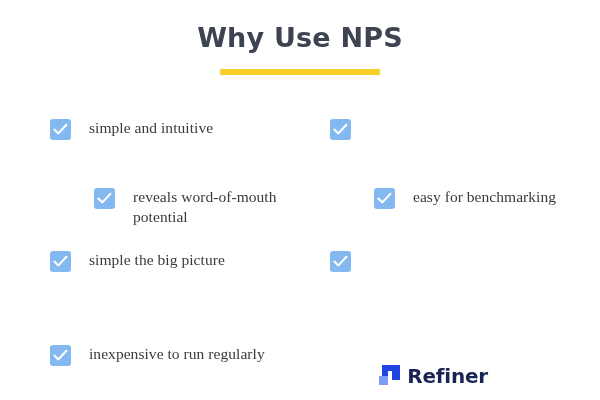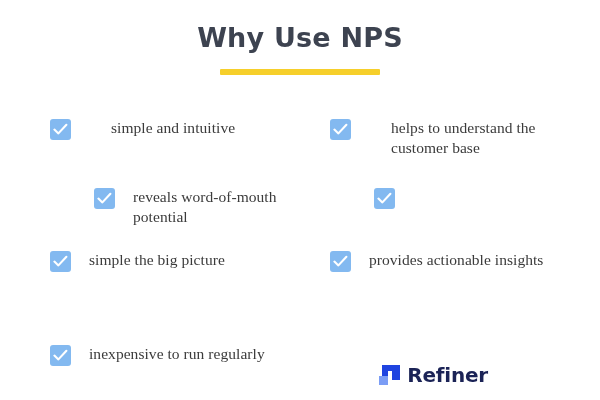--- a/index.html
+++ b/index.html
@@ -92,32 +92,32 @@
   .benefit-label {
     font-family: "Liberation Serif", serif;
     font-size: 15.5px;
     line-height: 20px;
     color: #3b3b3b;
     margin-left: 18px;
     letter-spacing: 0.05px;
   }
 
   
-  .row-0 { top: 6px; gap: 22px; }
+  .row-0 { top: 6px; }
   .row-1 { top: 75px; margin-left: 44px; }
   .row-2 { top: 138px; }
   .row-3 { top: 207px; margin-top: 25px; }
 
   
   .logo {
     position: absolute;
     right: 18px;
     bottom: 14px;
     display: flex;
-    align-items: flex-start;
+    align-items: center;
   }
   .logo-mark {
     position: relative;
     width: 21px;
     height: 21px;
     flex: 0 0 auto;
   }
   .logo-mark .sq-big {
     position: absolute;
     left: 3px;
@@ -205,38 +205,37 @@
     </div>
 
     <div class="column column-right">
 
       <div class="benefit-item row-0">
         <span class="checkbox">
           <svg viewBox="0 0 15 13">
             <path d="M1.4 6.6 L5.4 10.4 L13.4 1.8" fill="none" stroke="#ffffff" stroke-width="2.1" stroke-linecap="round" stroke-linejoin="round"></path>
           </svg>
         </span>
-        <span class="benefit-label">helps to understand the customer base</span>
       </div>
 
       <div class="benefit-item row-1">
         <span class="checkbox">
           <svg viewBox="0 0 15 13">
             <path d="M1.4 6.6 L5.4 10.4 L13.4 1.8" fill="none" stroke="#ffffff" stroke-width="2.1" stroke-linecap="round" stroke-linejoin="round"></path>
           </svg>
         </span>
+        <span class="benefit-label">easy for benchmarking</span>
       </div>
 
       <div class="benefit-item row-2">
         <span class="checkbox">
           <svg viewBox="0 0 15 13">
             <path d="M1.4 6.6 L5.4 10.4 L13.4 1.8" fill="none" stroke="#ffffff" stroke-width="2.1" stroke-linecap="round" stroke-linejoin="round"></path>
           </svg>
         </span>
-        <span class="benefit-label">provides actionable insights</span>
       </div>
 
     </div>
 
   </div>
 
   <div class="logo">
     <span class="logo-mark">
       <span class="sq-big"></span>
       <span class="notch"></span>

